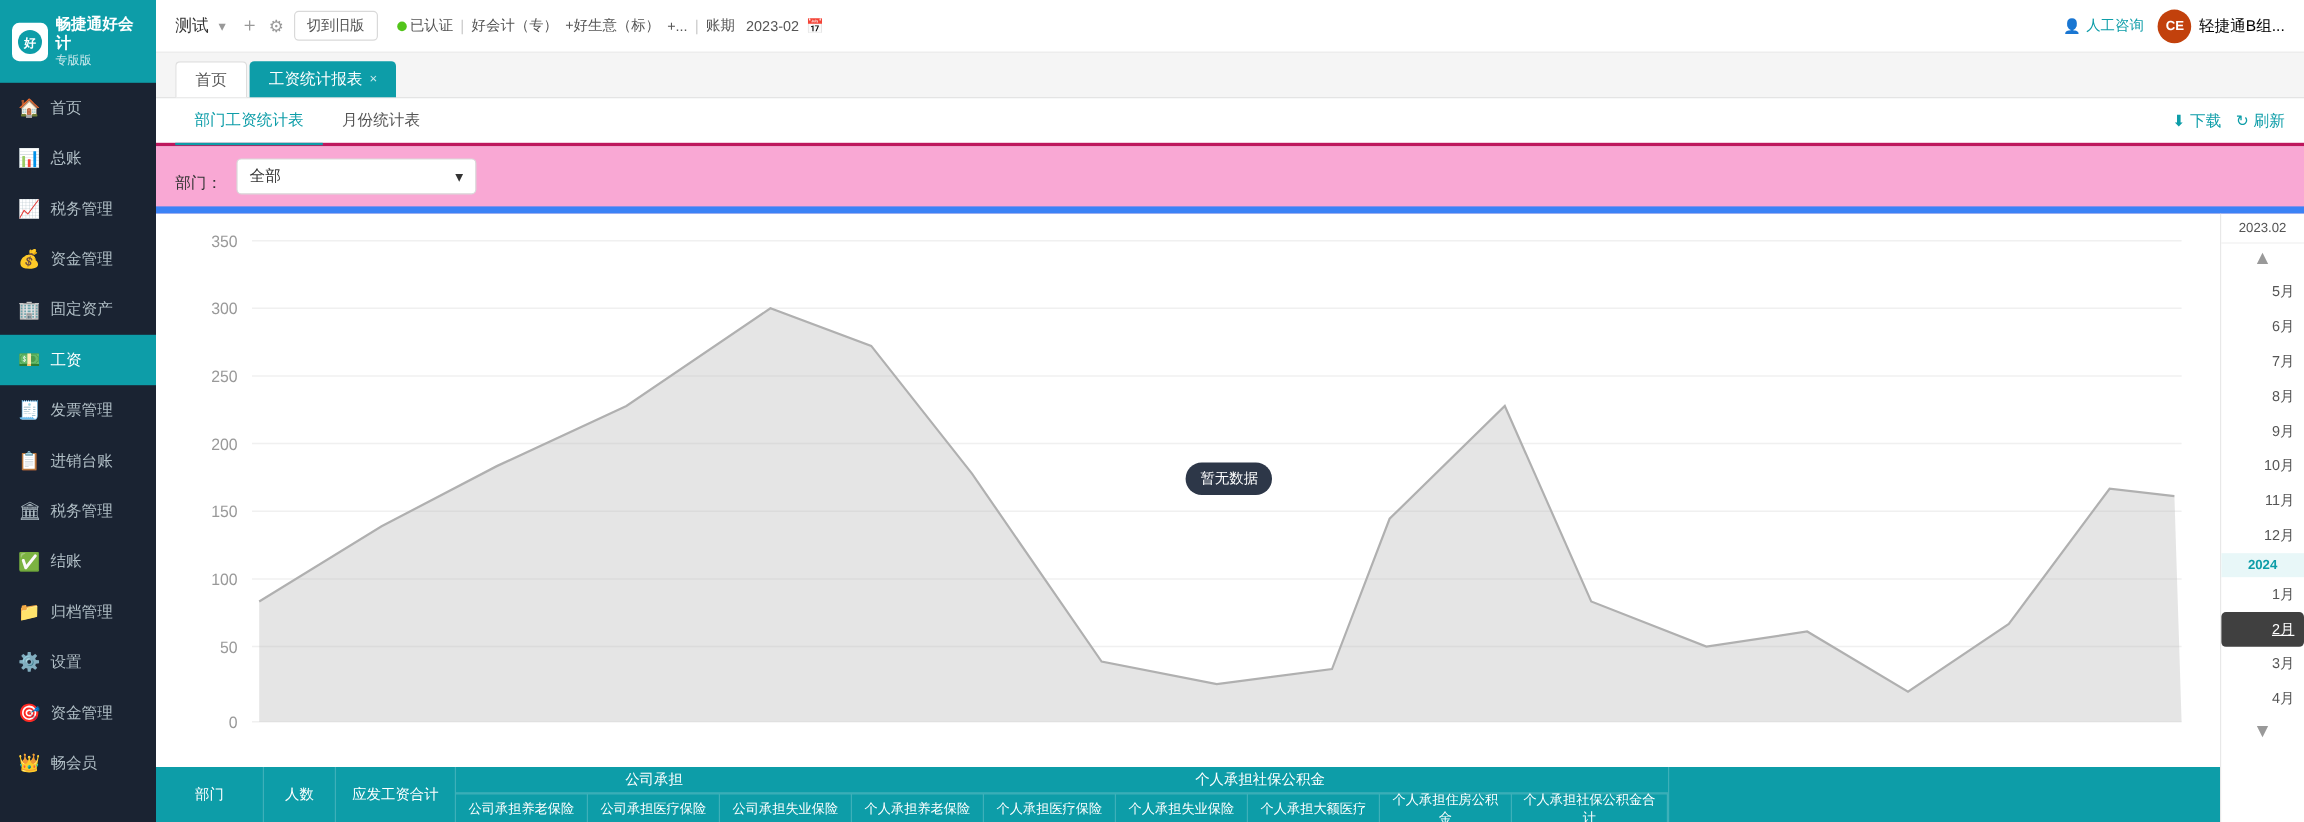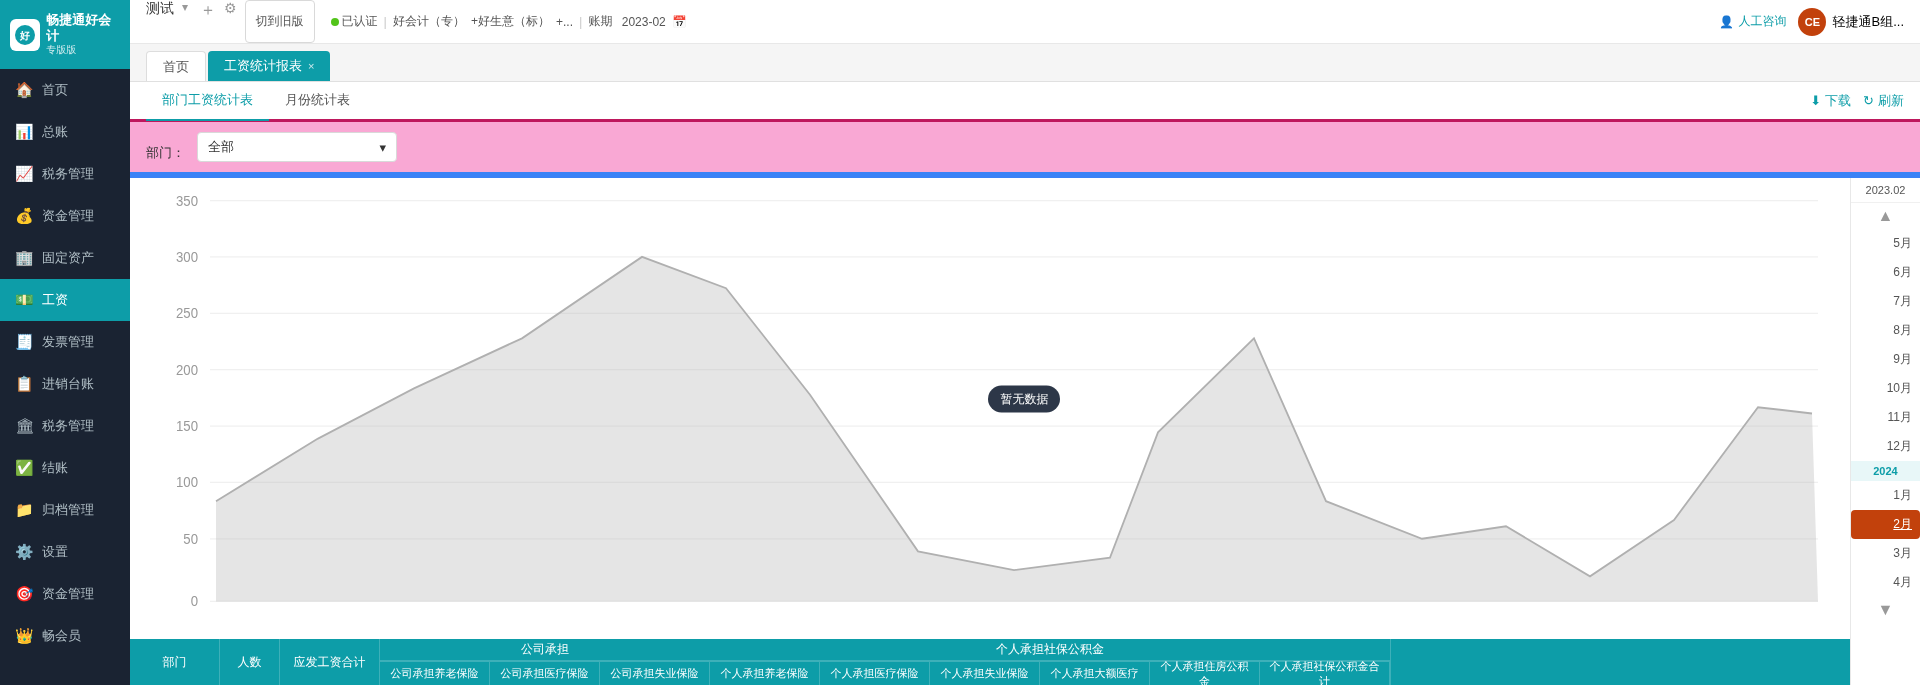--- a/index.html
+++ b/index.html
@@ -46,20 +46,21 @@
       display: flex;
       flex-direction: column;
       overflow: hidden;
     }
 
     
     .topbar {
       height: 44px;
       background: white;
       display: flex;
+      align-items: center;
       padding: 0 16px;
       border-bottom: 1px solid #e8e8e8;
       gap: 8px;
     }
     .topbar-title { font-size: 14px; font-weight: 500; color: #333; }
     .topbar-arrow { color: #999; font-size: 12px; cursor: pointer; }
     .topbar-plus { color: #999; font-size: 16px; cursor: pointer; margin-left: 4px; }
     .topbar-gear { color: #999; font-size: 14px; cursor: pointer; }
     .topbar-switch-btn {
       border: 1px solid #d9d9d9; border-radius: 4px;
@@ -170,21 +171,21 @@
       width: 100%; text-align: center;
     }
     .date-panel-nav {
       width: 100%; display: flex; align-items: center; justify-content: center;
       padding: 4px; cursor: pointer; color: #999; font-size: 16px;
     }
     .date-panel-item {
       width: 100%; padding: 6px 8px; text-align: right;
       cursor: pointer; color: #555; font-size: 12px;
     }
-    .date-panel-item.active { background: #c2410c; color: white; border-radius: 4px; text-decoration: underline; }
+    .date-panel-item.active { background: #404040; color: white; border-radius: 4px; text-decoration: underline; }
     .date-panel-year {
       width: 100%; padding: 4px; text-align: center;
       font-size: 11px; color: #0d9da8; font-weight: bold;
       background: #e8f7f8; cursor: pointer;
     }
 
     
     .table-header {
       height: 46px;
       background: #0d9da8;

